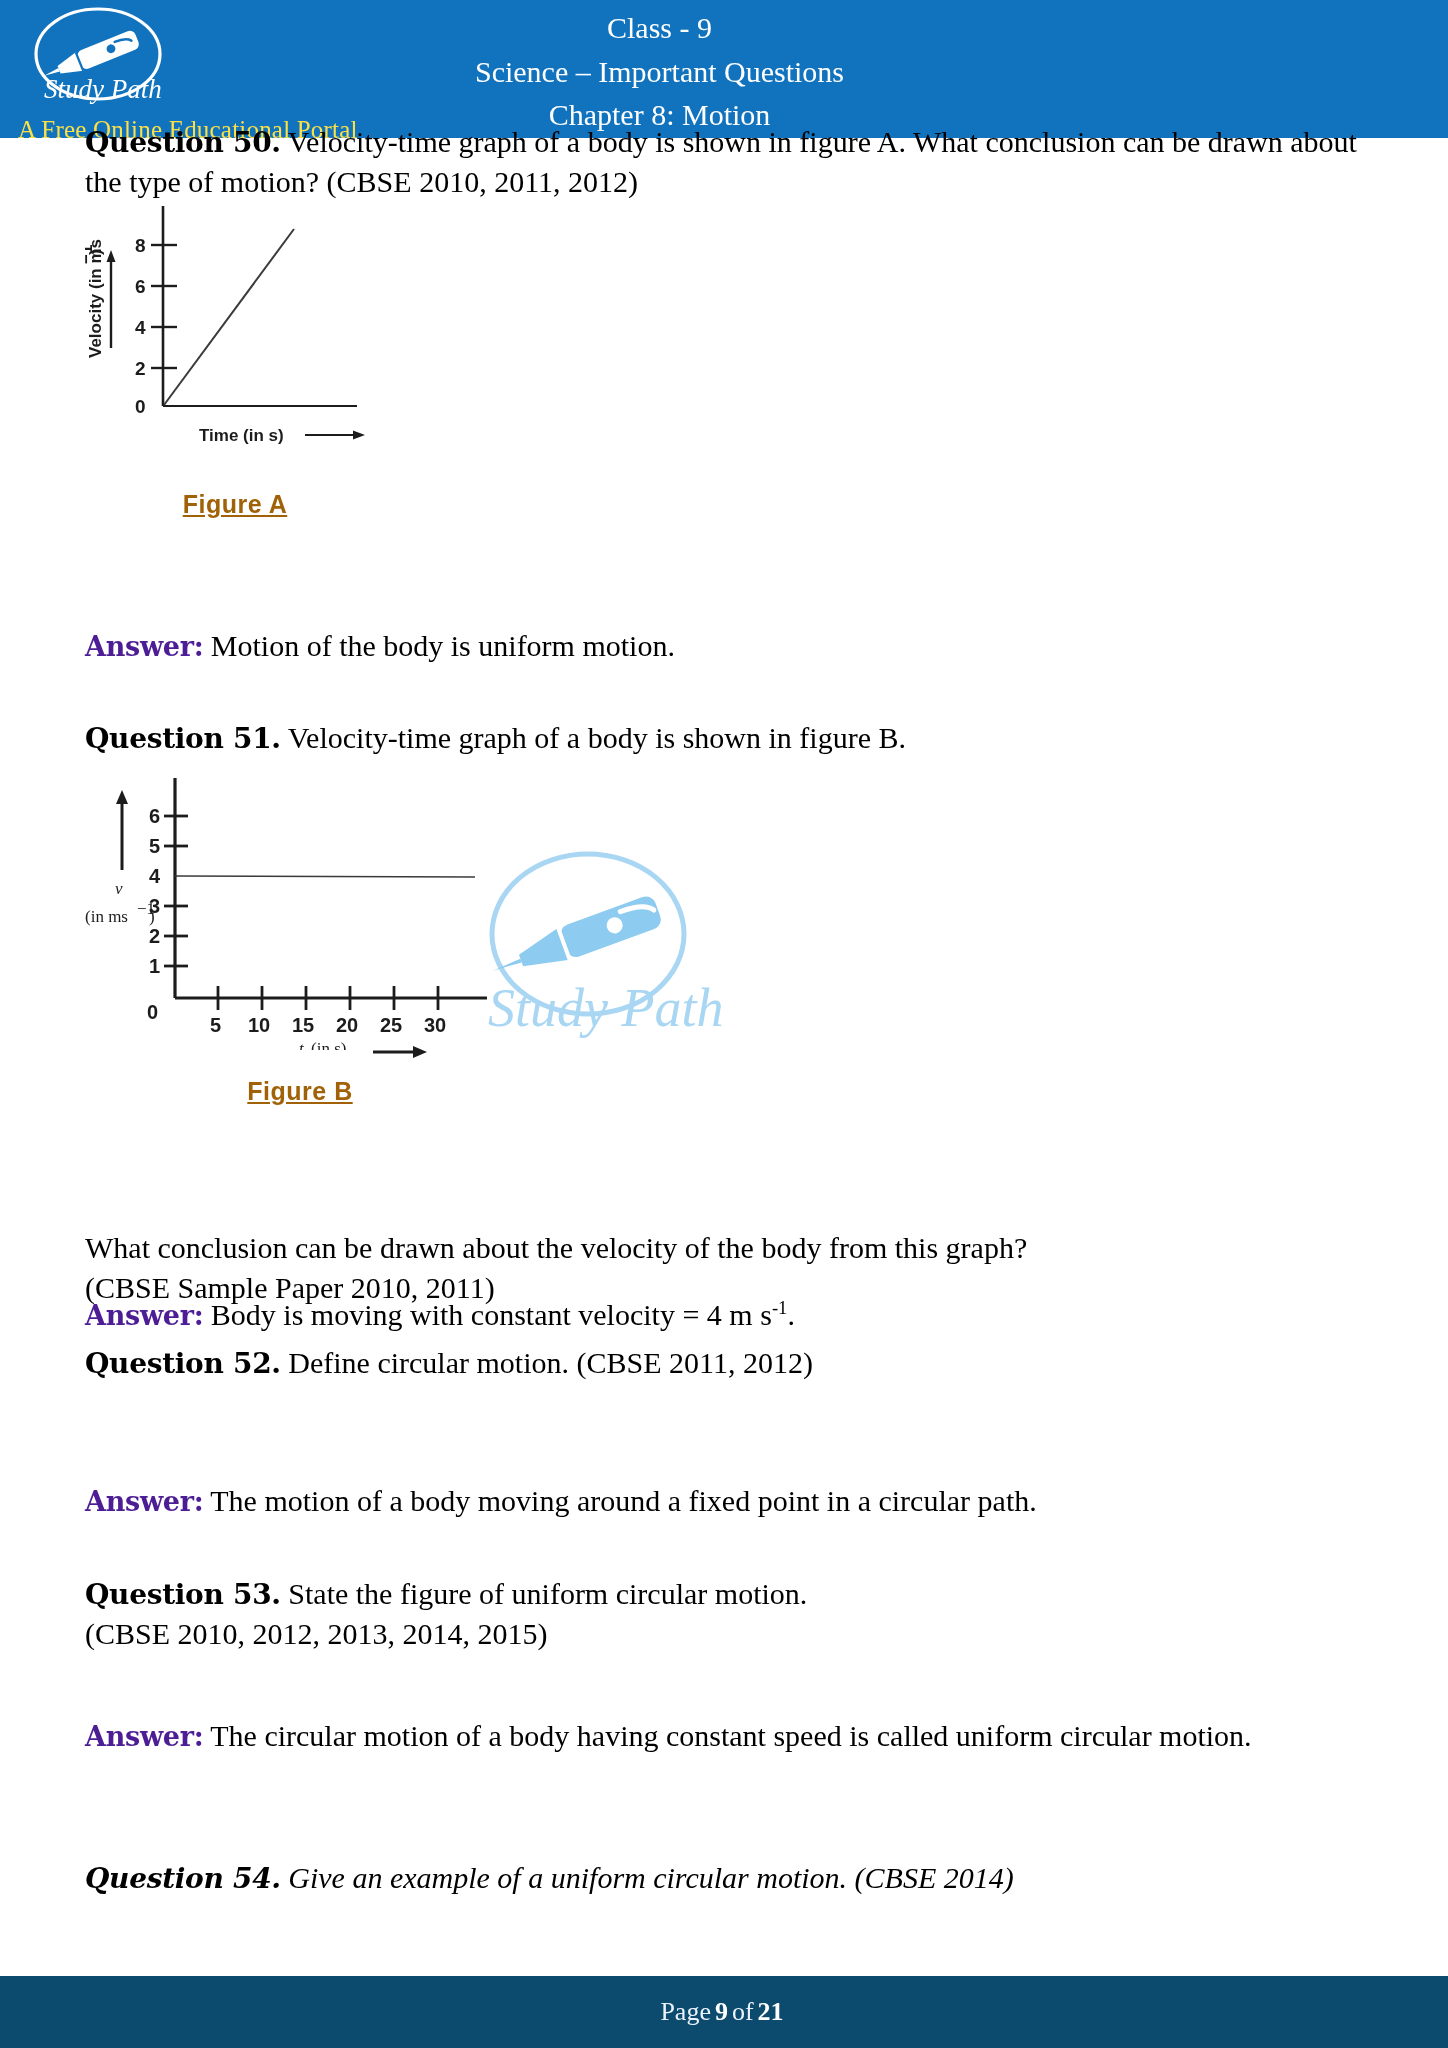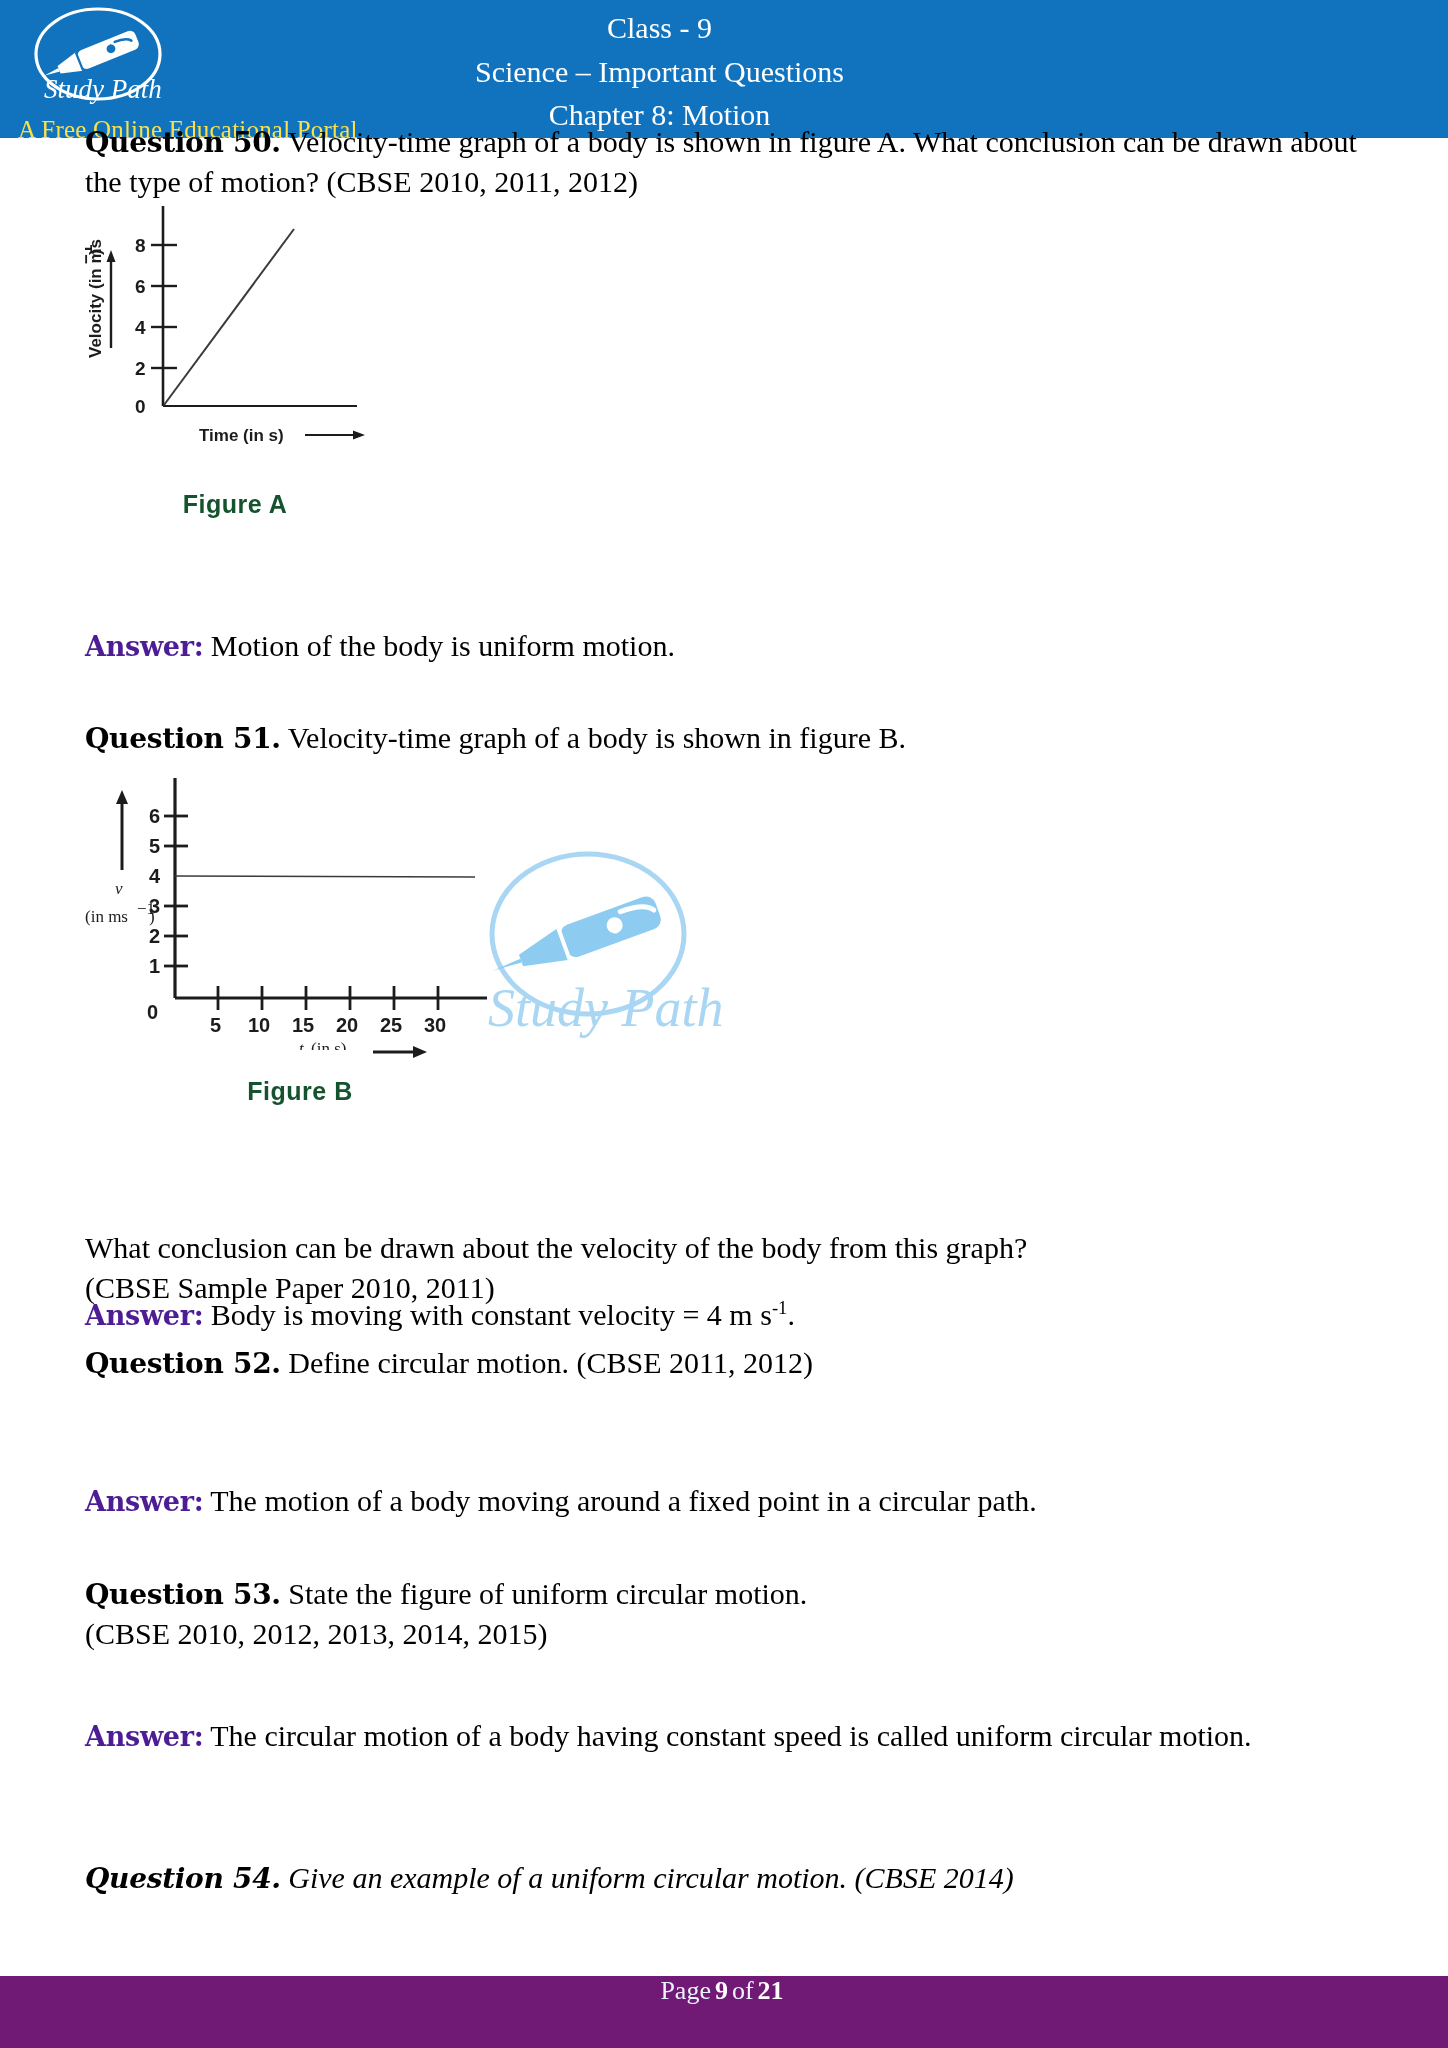--- a/index.html
+++ b/index.html
@@ -30,22 +30,22 @@
   .header-center{
     position:absolute;left:0;top:6px;width:1319px;
     text-align:center;color:#ffffff;
     font-family:"Liberation Serif", serif;
   }
   .header-center div{line-height:1.45;font-size:30px;}
 
   
   .footer{
     position:absolute;left:0;bottom:0;width:1448px;height:72px;
-    background:#701a75;color:#eaf3fb;
-    display:flex;justify-content:center;
+    background:#0c4a6e;color:#eaf3fb;
+    display:flex;align-items:center;justify-content:center;
     font-family:"Liberation Serif", serif;font-size:26px;
   }
   .footer b{color:#ffffff;padding:0 4px;}
 
   
   .content{
     position:absolute;left:0;top:138px;width:1448px;height:1838px;
   }
   .para{
     position:absolute;left:85px;width:1290px;
@@ -60,21 +60,21 @@
     font-family:"DejaVu Serif", serif;
     font-weight:bold;font-size:27px;color:#4c1d95;letter-spacing:-.3px;
   }
   sup{font-size:.62em;vertical-align:super;}
 
   
   .figure{position:absolute;}
   .figcap{
     text-align:center;
     font-family:"Liberation Sans", sans-serif;
-    font-weight:bold;font-size:25px;letter-spacing:.5px;color:#14532d;
+    font-weight:bold;font-size:25px;letter-spacing:.5px;color:#a16207;text-decoration:underline;
   }
   svg{display:block;}
   .axis{stroke:#1c1c1c;fill:none;}
   .tickline{stroke:#1c1c1c;fill:none;}
   .plot{stroke:#3a3a3a;fill:none;}
   .tk{
     font-family:"Liberation Sans", sans-serif;
     font-weight:bold;fill:#1c1c1c;
   }
   .axlab{

